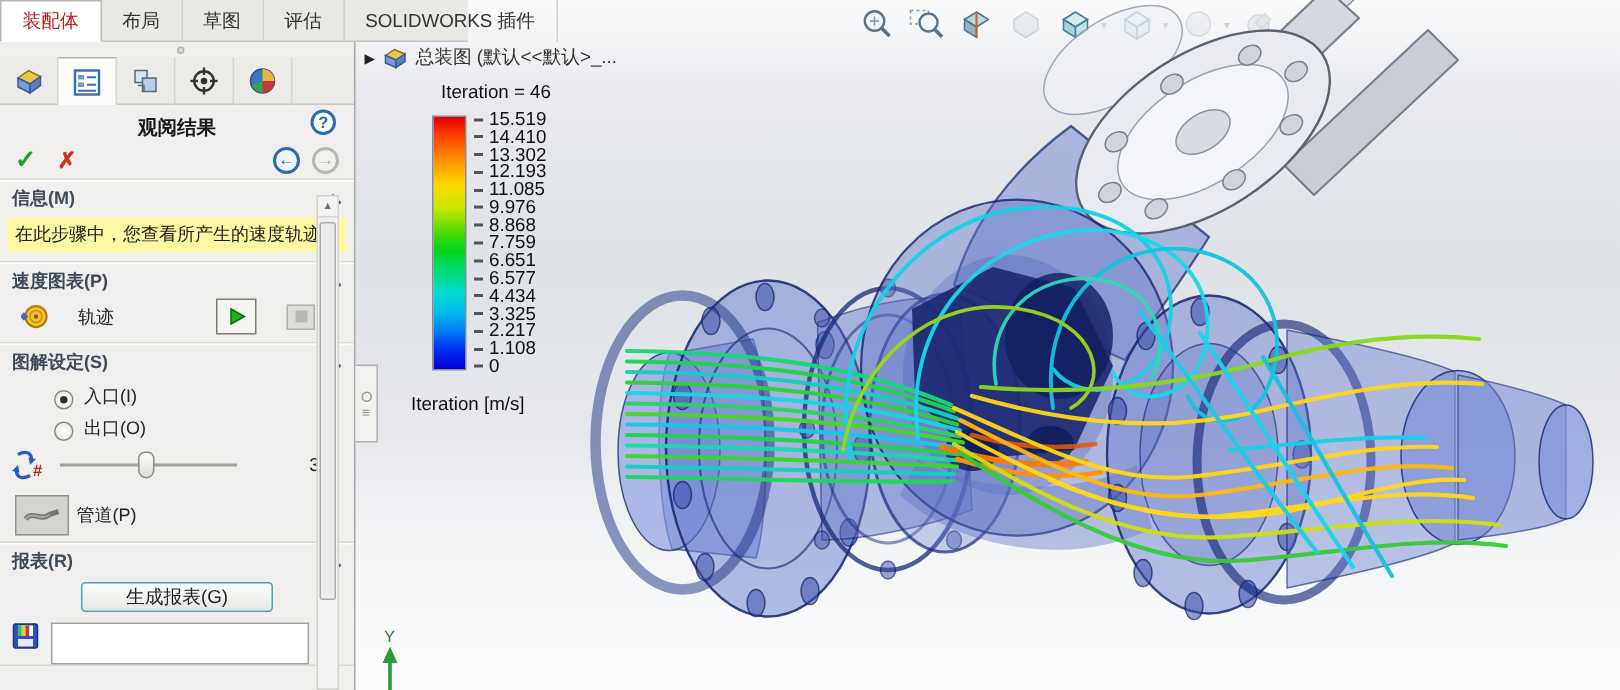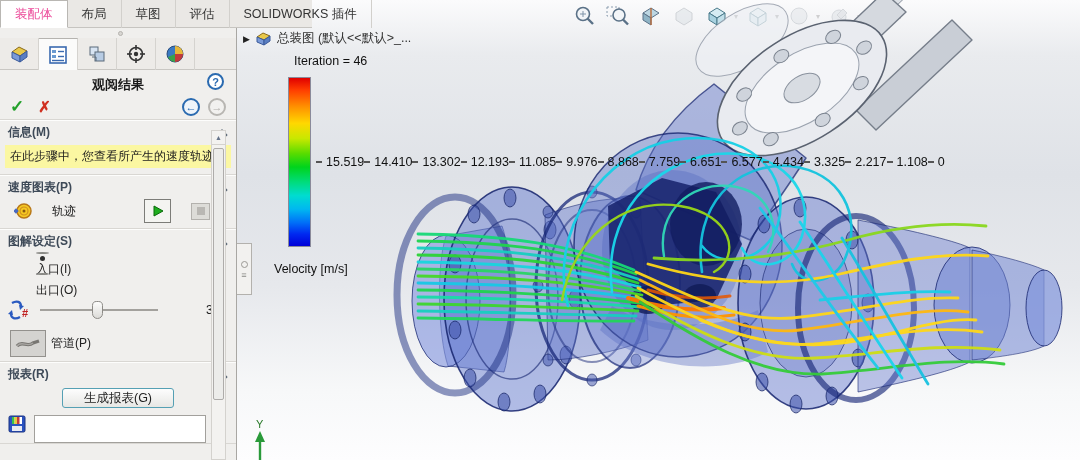--- a/index.html
+++ b/index.html
@@ -9,21 +9,21 @@
 
   
   .viewport { position:absolute; inset:0;
     background:linear-gradient(180deg,#fbfbfc 0%,#e9ebee 12%,#dfe2e7 38%,#e6e8ec 62%,#f7f8f9 85%,#fdfdfe 100%); }
 
   
   .ribbon { position:absolute; left:0; top:0; width:312px; height:28px;
     background:#eae8e5; border-bottom:1px solid #c6c4c0; display:flex; z-index:6; }
   .rtab { padding:0 14px; font-size:12.5px; color:#333; display:flex; align-items:center;
     border-right:1px solid #d2d0cc; height:28px; cursor:default; white-space:nowrap; }
-  .rtab.active { background:#fff; border:1px solid #b9b7b3; border-bottom:1px solid #fff; color:#ec4899; }
+  .rtab.active { background:#fff; border:1px solid #b9b7b3; border-bottom:1px solid #fff; color:#b91c1c; }
 
   
   .panel { position:absolute; left:0; top:28px; width:237px; bottom:0;
     background:#f0efed; border-right:1px solid #a9a7a3; z-index:5; font-size:12px; color:#222; }
   .pspacer { height:10px; position:relative; }
   .pdot { position:absolute; left:50%; top:3px; width:5px; height:5px; border-radius:50%;
     background:#d8d6d2; border:1px solid #b5b3af; }
   .ptabs { height:32px; display:flex; border-bottom:1px solid #c9c7c3; background:#edebe8; }
   .ptab { width:39px; display:flex; align-items:center; justify-content:center;
     border-right:1px solid #d5d3cf; height:32px; }
@@ -51,40 +51,40 @@
     border-left:2px solid #5a6675; border-top:2px solid #5a6675; transform:rotate(45deg); }
   .msg { margin:2px 5px 6px 5px; background:#fbf7a2; padding:3px 5px; font-size:12px; color:#1c1c1c; }
 
   .trajrow { height:30px; display:flex; align-items:center; padding:0 12px 4px 14px; gap:20px; }
   .playbtn { margin-left:auto; width:27px; height:24px; background:#f4f4f1;
     border:1px solid #7c7c78; display:flex; align-items:center; justify-content:center; }
   .stopbtn { width:19px; height:17px; background:#dddcd8; border:1px solid #b3b1ad;
     display:flex; align-items:center; justify-content:center; margin-right:14px; }
   .stopbtn i { width:8px; height:8px; background:#b9b7b3; display:block; }
 
-  .radiorow { height:21px; display:flex; align-items:flex-start; padding-left:36px; gap:7px;flex-direction:column; }
+  .radiorow { height:21px; display:flex; align-items:flex-end; padding-left:36px; gap:7px; }
   .radio { width:13px; height:13px; border-radius:50%; border:1px solid #8a8a86;
     background:radial-gradient(#fff,#e4e4e0); position:relative; }
   .radio.sel::after { content:""; position:absolute; left:3px; top:3px; width:5px; height:5px;
     border-radius:50%; background:#2f2f2f; }
 
   .sliderrow { height:32px; display:flex; align-items:center; padding:0 16px 0 8px; gap:8px; }
   .track { position:relative; width:118px; height:20px; }
   .track::before { content:""; position:absolute; left:0; right:0; top:9px; height:2px; background:#a3a19d; }
   .thumb { position:absolute; left:44%; top:1px; width:11px; height:18px; border-radius:5px 5px 6px 6px;
     background:linear-gradient(180deg,#fdfdfc,#dcdbd8); border:1px solid #8c8a86; }
   .sliderval { margin-left:auto; font-size:12.5px; }
 
   .toolrow { height:35px; display:flex; align-items:center; padding:0 10px; gap:5px; }
   .iconbtn { width:36px; height:27px; display:flex; align-items:center; justify-content:center; }
   .iconbtn.pressed { background:#d4d3d0; border:1px solid #93918d; }
   .iconbtn.flat { background:#fdfdfc; border:1px solid #b6b4b0; }
 
   .genrow { height:26px; display:flex; justify-content:center; align-items:center; }
-  .genbtn { width:112px; height:20px; border:1px solid #55a0b4; border-radius:3px;
+  .genbtn { width:128px; height:20px; border:1px solid #55a0b4; border-radius:3px;
     background:linear-gradient(180deg,#fdfdfd,#e7e7e4); font-size:12.5px; color:#222;
     display:flex; align-items:center; justify-content:center; }
   .bottomrow { display:flex; gap:8px; padding:4px 30px 0 8px; align-items:flex-start; }
   .listbox { flex:1; height:28px; background:#fff; border:1px solid #a2a09c; }
 
   
   .pscroll { position:absolute; right:10px; top:102px; bottom:0; width:15px;
     background:#f3f2f0; border:1px solid #d4d2ce; }
   .pscroll .up { height:14px; border-bottom:1px solid #d4d2ce; display:flex;
     align-items:center; justify-content:center; font-size:7px; color:#66748a; }
@@ -102,21 +102,21 @@
     gap:5px; font-size:12.5px; color:#333; z-index:3; }
   .treefly .arr { color:#222; font-size:9px; }
 
   .legend { position:absolute; left:277px; top:54px; z-index:3; color:#111;padding-left:11px; }
   .iter { font-size:12.5px; margin-left:6px; margin-bottom:9px; }
   .legendbody { display:flex; gap:5px; }
   .cbar { width:23px; height:170px; border:1px solid #8a8a9a;
     background:linear-gradient(180deg,#e00000 0%,#ff3c00 7%,#ff9000 17%,#ffd800 27%,
       #c8e800 36%,#58dc00 45%,#00d41c 53%,#00dc7c 62%,#00dcd0 70%,
       #00b8f0 78%,#0070f8 86%,#0028f0 93%,#0000d8 100%); }
-  .ticks { height:176px; margin-top:-3px; display:flex; flex-direction:row; justify-content:space-between; }
+  .ticks { height:176px; margin-top:-3px; display:flex; flex-direction:column; justify-content:space-between; }
   .lrow { display:flex; align-items:center; gap:4px; font-size:12.5px; line-height:11px; }
   .lrow .dash { width:6px; height:2px; background:#555; display:block; }
   .unit { font-size:12.5px; margin-top:12px; margin-left:-14px; }
 
   .headsup { position:absolute; left:572px; top:3px; display:flex; gap:7px; align-items:center; z-index:1; }
   .hicon { width:26px; height:26px; display:flex; align-items:center; justify-content:center; }
   .dim { opacity:.35; }
   .caret { font-size:8px; color:#888; margin-left:-3px; }
 
   .modelsvg { position:absolute; inset:0; z-index:2; pointer-events:auto; }
@@ -397,21 +397,21 @@
           <div class="lrow">
             <i class="dash"></i>
             <span>1.108</span>
           </div>
           <div class="lrow">
             <i class="dash"></i>
             <span>0</span>
           </div>
         </div>
     </div>
-    <div class="unit">Velocity [m/s]</div>
+    <div class="unit">Iteration [m/s]</div>
   </div>
 
   <svg class="triad" width="30" height="44">
     <text x="8" y="12" font-size="11" fill="#2a7a2a">Y</text>
     <path d="M12,44 L12,24" stroke="#2a9a3a" stroke-width="2.4"></path>
     <path d="M7,26 L17,26 L12,15 Z" fill="#2a9a3a"></path>
   </svg>
 
   <div class="ribbon">
     <div class="rtab active">装配体</div>

